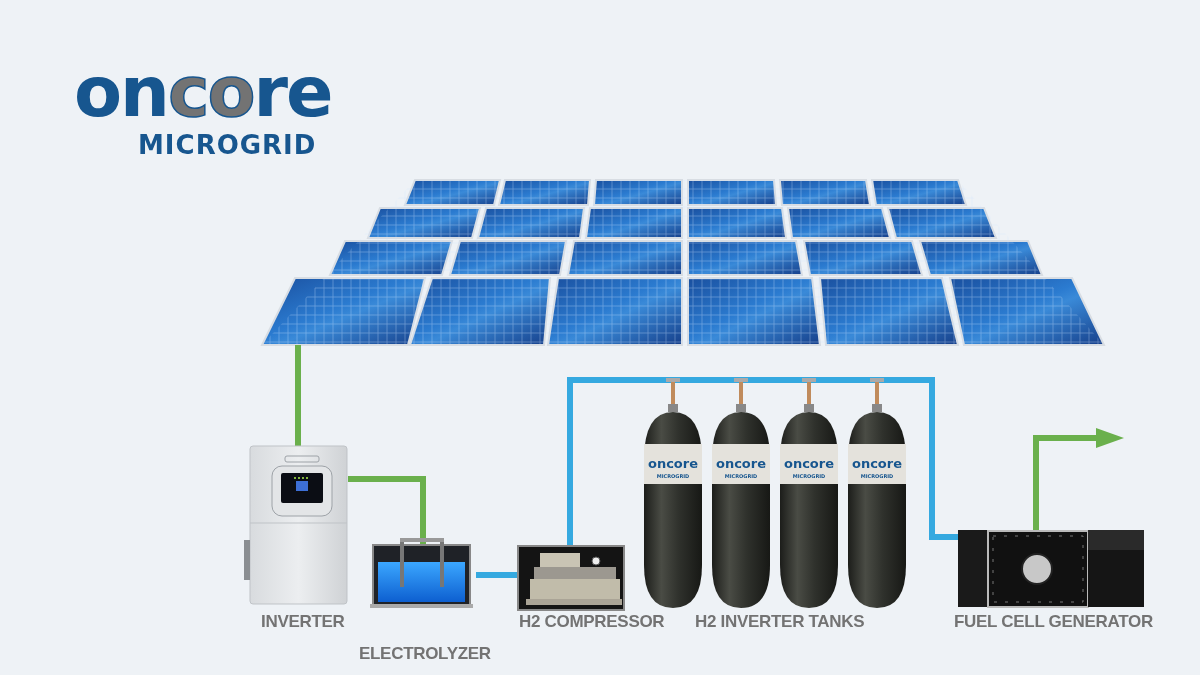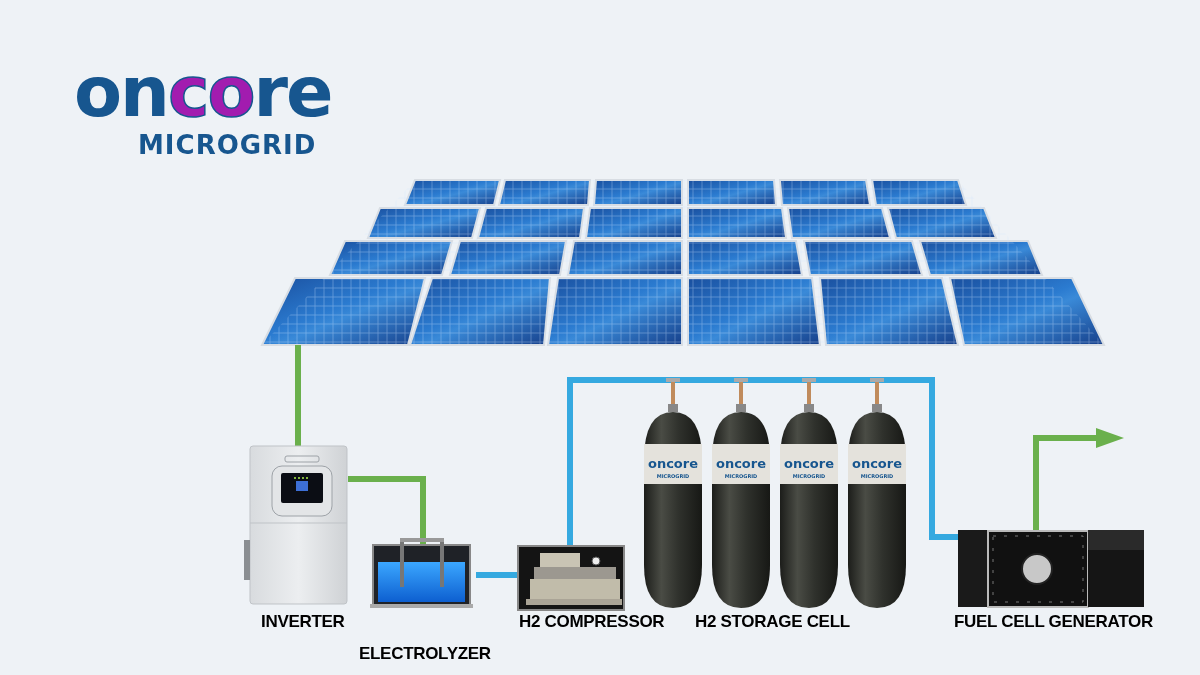--- a/index.html
+++ b/index.html
@@ -1,22 +1,22 @@
 <!DOCTYPE html>
 <html><head>
 <meta charset="utf-8">
 <style>
   html,body{margin:0;padding:0;}
   body{width:1200px;height:675px;background:#eef2f6;position:relative;overflow:hidden;font-family:"Liberation Sans",sans-serif;}
   .logo{position:absolute;left:74px;top:52px;width:330px;height:110px;}
   .logo-word{position:absolute;left:0;top:0;font-family:"DejaVu Sans",sans-serif;font-weight:bold;font-size:70px;letter-spacing:-2px;color:#17568f;line-height:80px;}
-  .logo-word .yc{color:#a21caf;-webkit-text-stroke:1.5px #17568f;}
+  .logo-word .yc{color:#737373;-webkit-text-stroke:1.5px #17568f;}
   .logo-sub{position:absolute;left:64px;top:78px;font-family:"DejaVu Sans",sans-serif;font-weight:bold;font-size:26px;color:#17568f;letter-spacing:1px;}
   svg.diagram{position:absolute;left:0;top:0;}
-  .label{position:absolute;top:612px;font-family:"Liberation Sans",sans-serif;font-weight:bold;font-size:17px;color:#000000;white-space:nowrap;letter-spacing:-0.3px;}
+  .label{position:absolute;top:612px;font-family:"Liberation Sans",sans-serif;font-weight:bold;font-size:17px;color:#737373;white-space:nowrap;letter-spacing:-0.3px;}
 </style>
 </head>
 <body>
 
 <div class="logo">
   <div class="logo-word"><span>on</span><span class="yc">co</span><span>re</span></div>
   <div class="logo-sub">MICROGRID</div>
 </div>
 
 <svg class="diagram" width="1200" height="675" viewBox="0 0 1200 675">
@@ -171,14 +171,14 @@
     <rect x="993" y="536" width="90" height="66" fill="none" stroke="#777" stroke-dasharray="3,8"></rect>
     <circle cx="1037" cy="569" r="15" fill="#c8c8c8" stroke="#222" stroke-width="2"></circle>
     <rect x="1088" y="530" width="56" height="77" fill="#151515"></rect>
     <rect x="1088" y="530" width="56" height="20" fill="#2a2a2a"></rect>
   </g>
 </svg>
 
 <div class="label" style="left:261px;">INVERTER</div>
 <div class="label" style="left:359px;margin-top:32px;">ELECTROLYZER</div>
 <div class="label" style="left:499px;margin-left:20px;">H2 COMPRESSOR</div>
-<div class="label" style="left:695px;">H2 STORAGE CELL</div>
+<div class="label" style="left:695px;">H2 INVERTER TANKS</div>
 <div class="label" style="left:954px;">FUEL CELL GENERATOR</div>
 
 </body></html>

